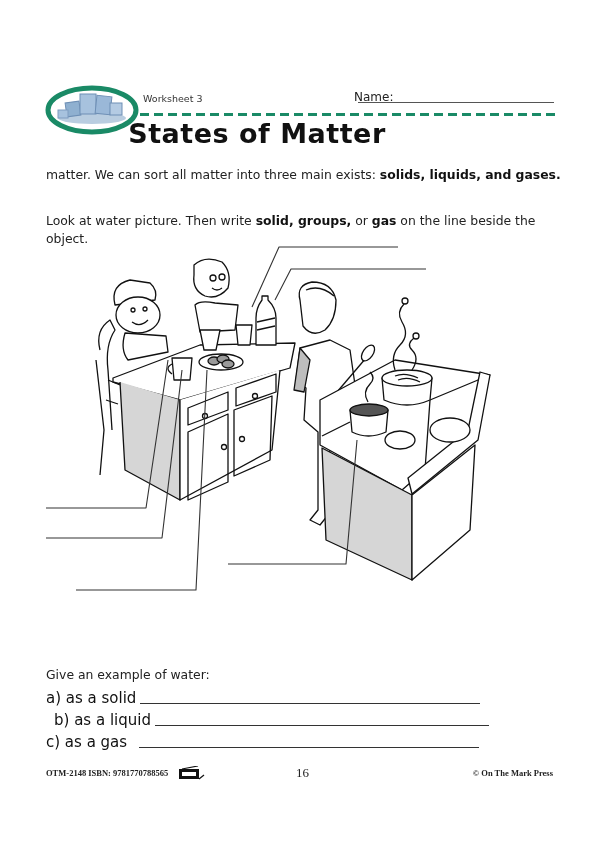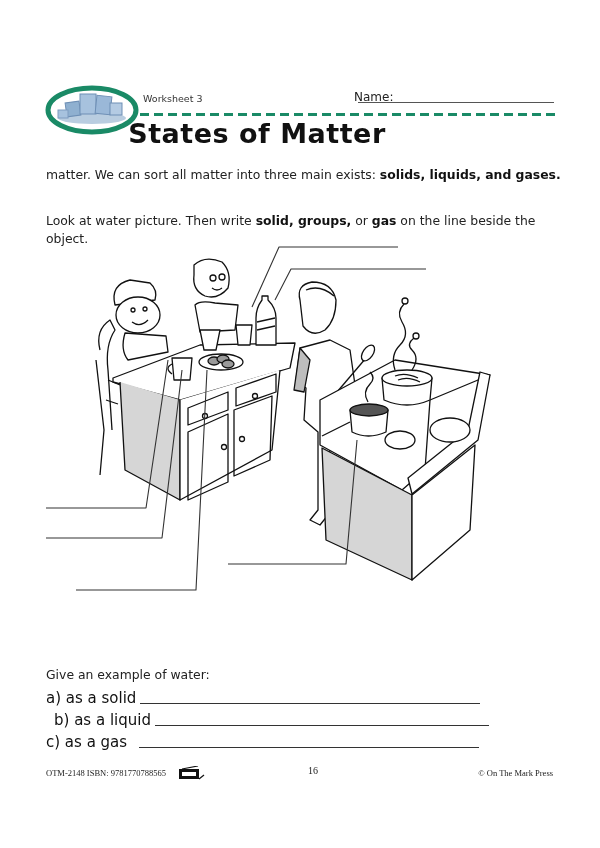--- a/index.html
+++ b/index.html
@@ -20,23 +20,23 @@
   .p b { color: #111; }
   .p1 { top: 166px; }
   .p1 .l1 { color: #111; }
   .p2 { top: 212px; }
   .illus { left: 40px; top: 232px; width: 540px; height: 370px; }
   .p3 { top: 617px; }
   .p4 { top: 666px; }
   .ans { left: 46px; font-size: 15px; color: #111; display: flex; align-items: flex-end; }
   .ans .blank { border-bottom: 1.2px solid #333; height: 1px; margin-left: 4px; margin-bottom: 3px; }
   .a1 { top: 689px; } .a2 { top: 711px; margin-left: 8px; } .a3 { top: 733px; }
-  .footer { top: 768px; font-family: "Liberation Serif", serif; font-size: 8.5px; font-weight: normal; color: #222; }
+  .footer { top: 768px; font-family: "Liberation Serif", serif; font-size: 8.5px; font-weight: bold; color: #222; }
   .f-left { left: 46px; }
-  .f-mid { left: 308px; font-weight: normal; font-size: 10px; top: 765px; }
+  .f-mid { left: 296px; font-weight: normal; font-size: 13px; top: 765px; }
   .f-right { right: 47px; }
   .f-icon { left: 178px; top: 765px; width: 28px; height: 14px; }
 </style>
 </head>
 <body>
 
 <div class="abs logo">
   <svg width="96" height="52" viewBox="0 0 96 52">
     <ellipse cx="48" cy="26" rx="44" ry="22" fill="none" stroke="#1a8a66" stroke-width="5"></ellipse>
     <ellipse cx="48" cy="26" rx="38" ry="17" fill="#ffffff"></ellipse>

